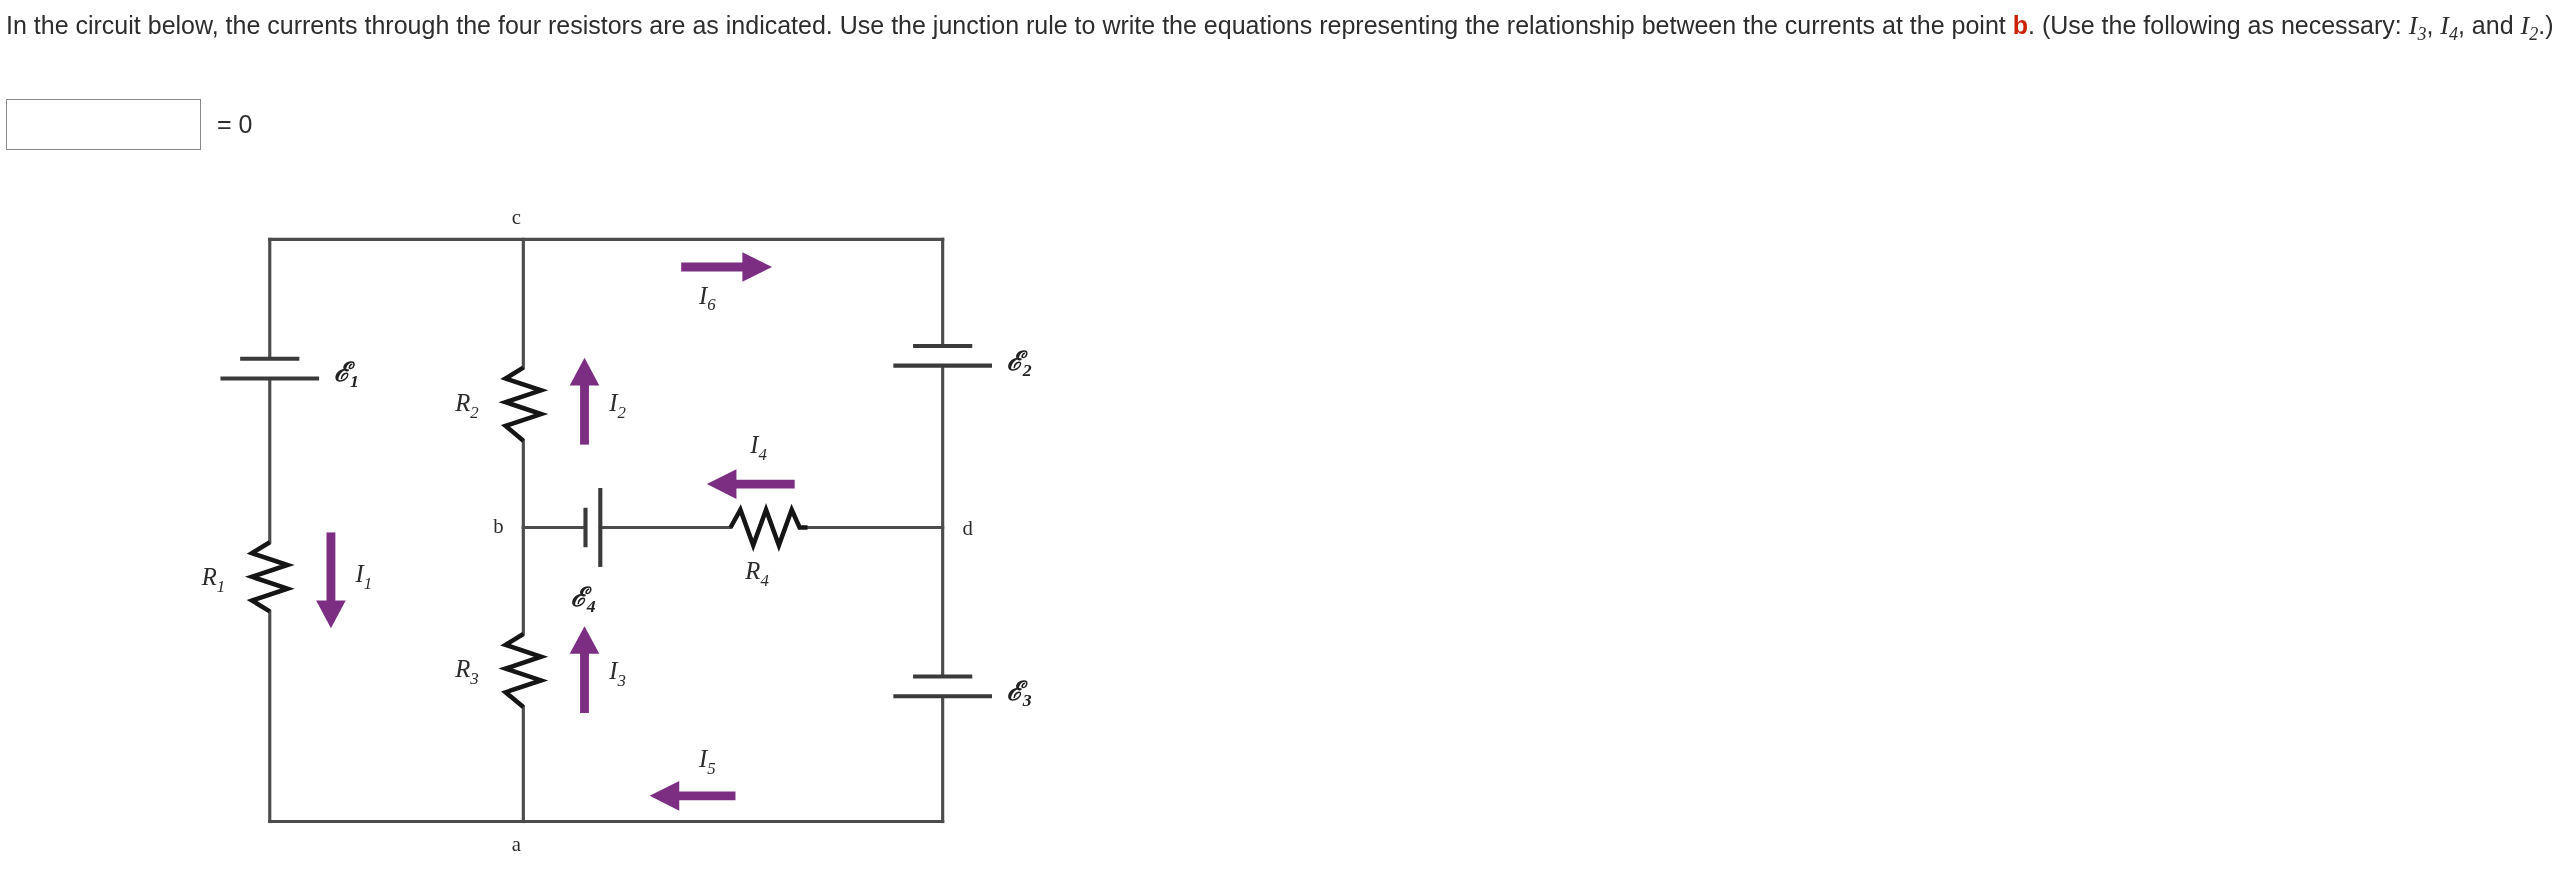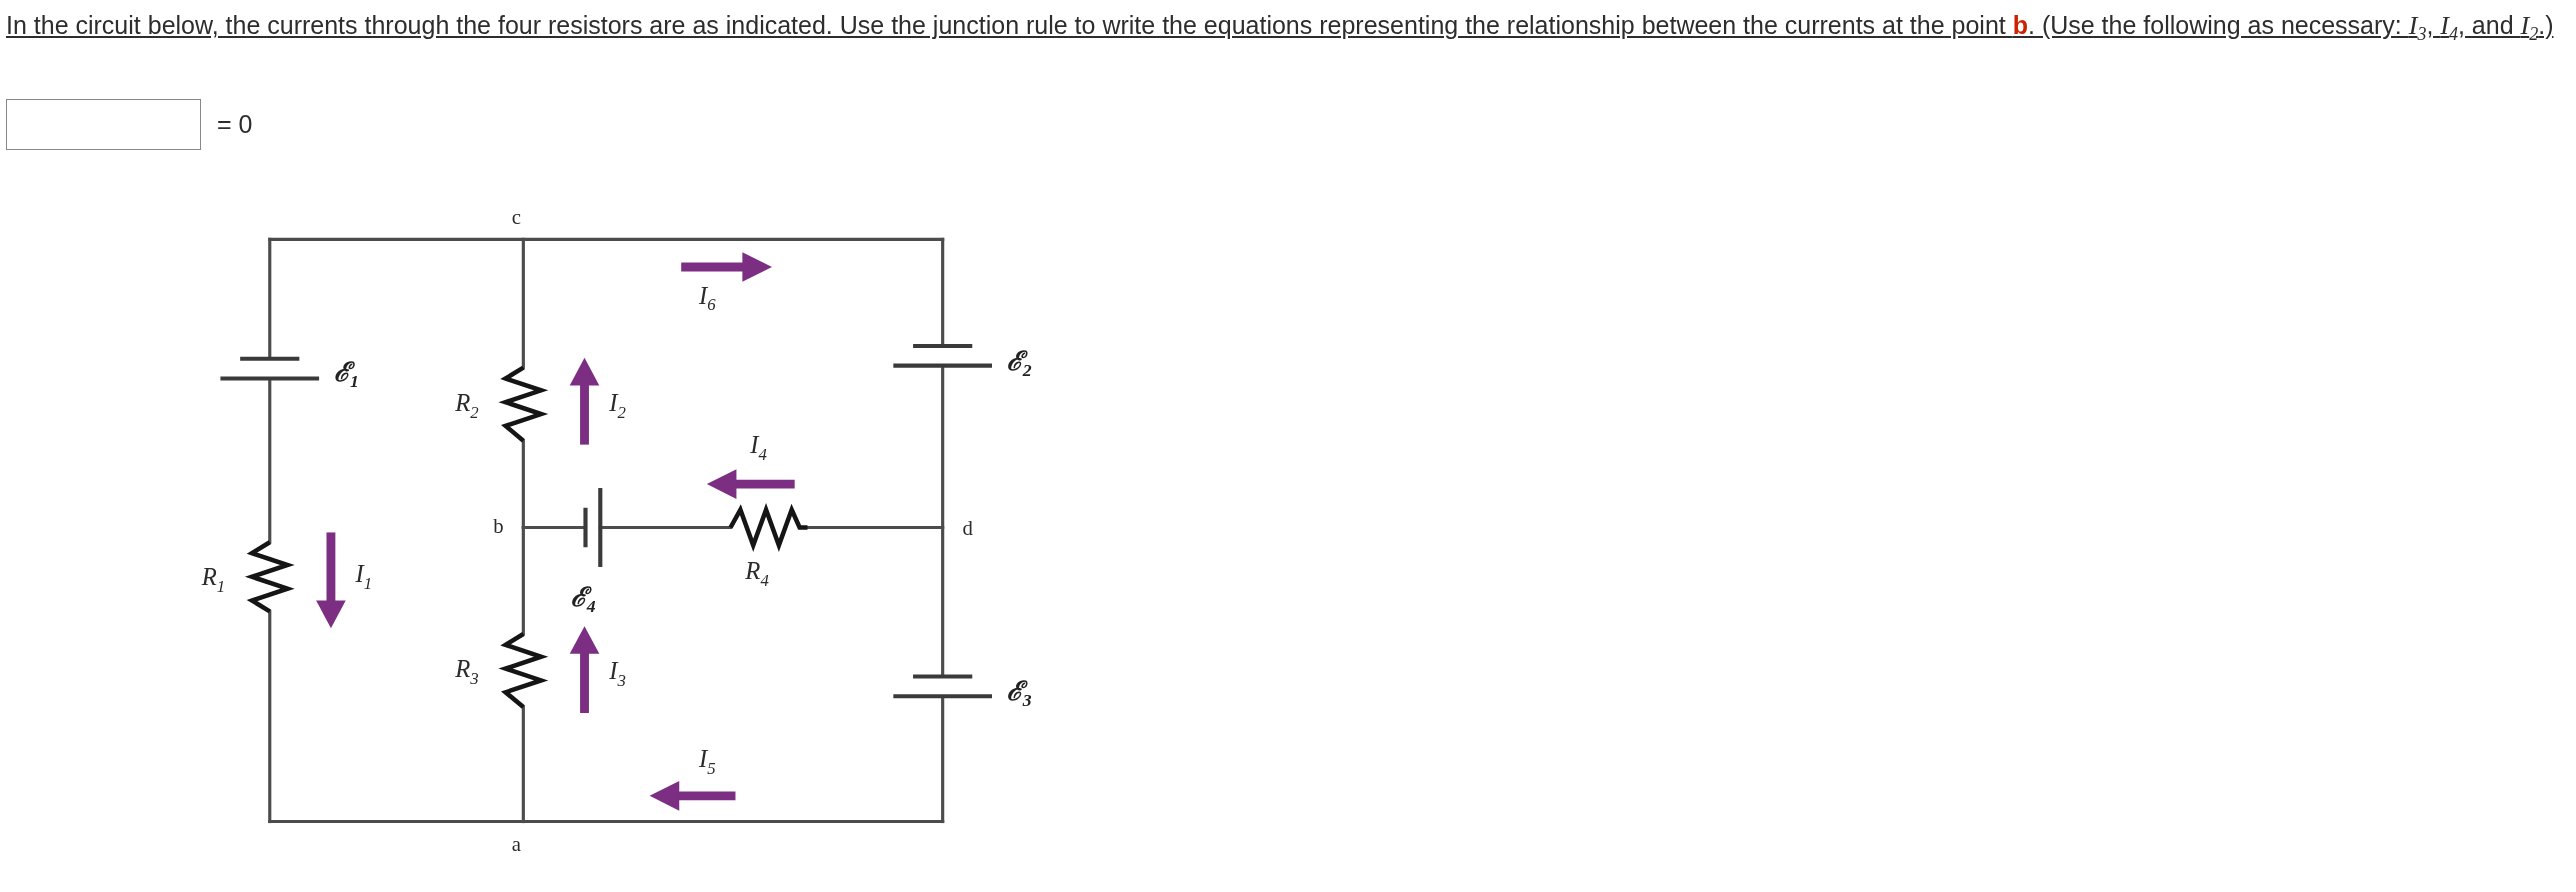--- a/index.html
+++ b/index.html
@@ -18,21 +18,20 @@
 
   
   .prompt {
     position: absolute;
     left: 6px;
     top: 6px;
     width: 2566px;
     font-size: 25px;
     line-height: 38px;
     color: #2d2d2d;
-    text-decoration: underline;
   }
   .prompt .node-ref {
     color: #cc2200;
     font-weight: 600;
   }
   .mvar {
     font-family: "Liberation Serif", serif;
     font-style: italic;
     font-size: 26px;
   }

